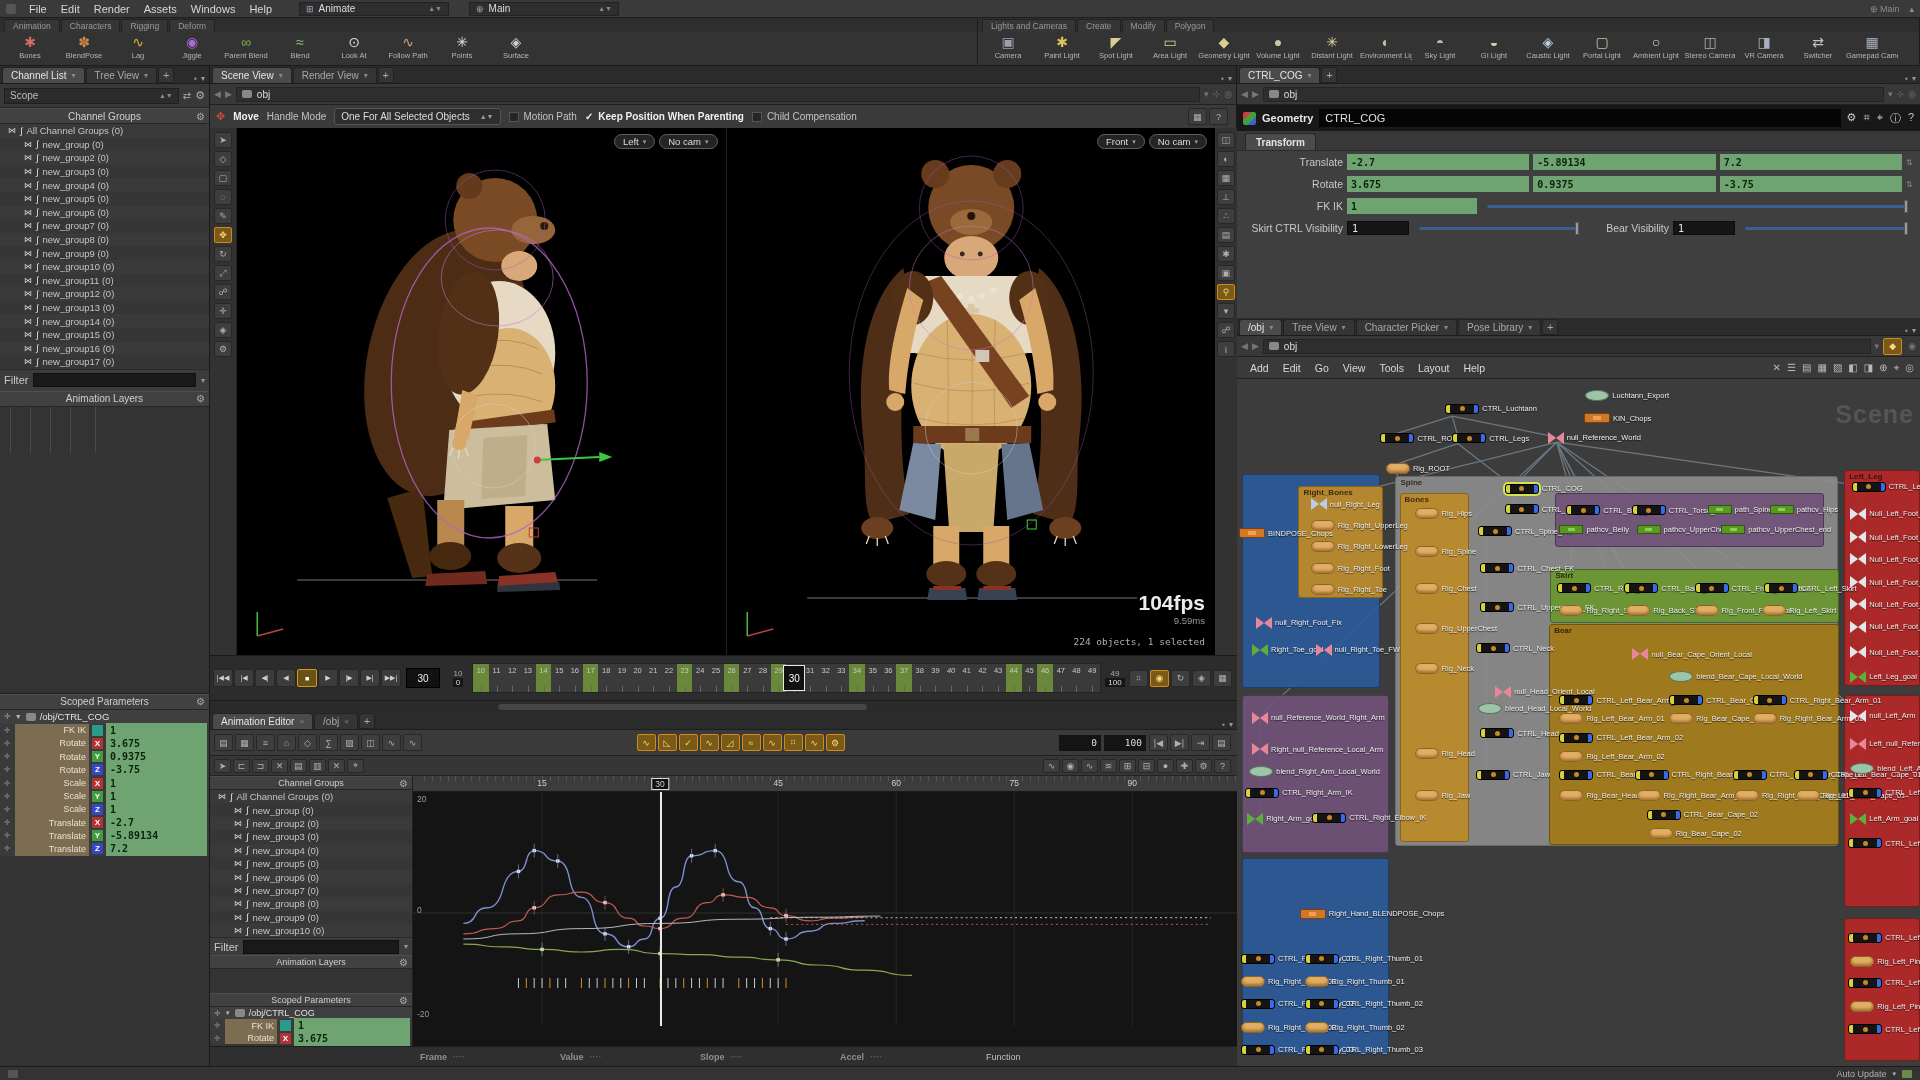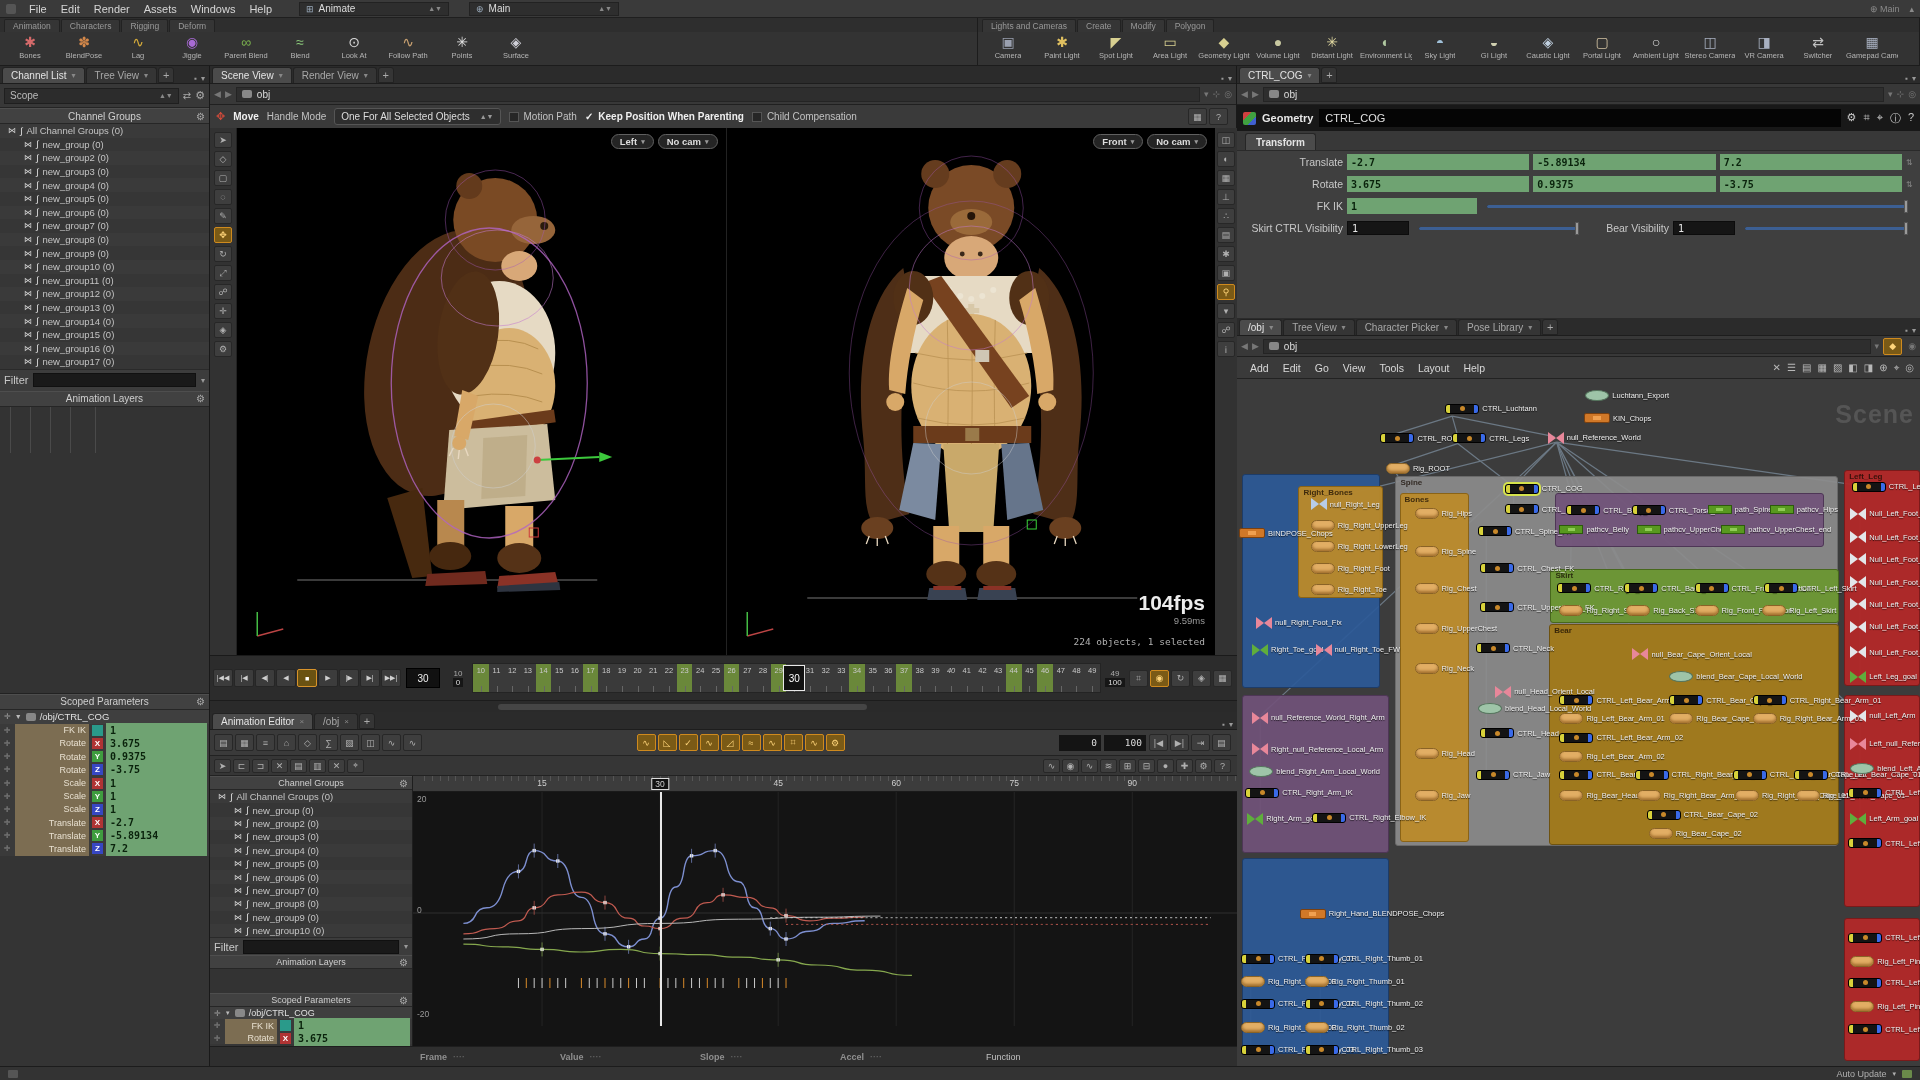--- a/index.html
+++ b/index.html
@@ -96,21 +96,21 @@
   #sv-toolbar .lbl { color:#c2c2c2; }
   .sel-dd { background:#2e2e2e; border:1px solid #555; border-radius:3px; height:17px; display:flex;
      align-items:center; padding:0 6px; gap:10px; color:#ddd; }
   .chk { width:10px; height:10px; background:#262626; border:1px solid #555; display:inline-block; }
   .chk-on { color:#f0f0f0; font-weight:bold; }
   #viewport-wrap { position:absolute; left:0; top:62px; width:1027px; height:527px; background:#000; display:flex; }
   .vstrip { width:26px; background:#323232; display:flex; flex-direction:column; align-items:center; padding-top:4px; gap:3px; flex:none;}
   .vstrip.right { width:22px; }
   .vstrip .icon-btn { width:18px; height:16px; margin:0; }
   .viewport { position:relative; flex:1; background:#000; overflow:hidden; border-left:1px solid #222; }
-  .vp-pills { position:absolute; top:6px; right:8px; display:flex; gap:4px; z-index:5;font-weight:bold;}
+  .vp-pills { position:absolute; top:6px; right:8px; display:flex; gap:4px; z-index:5;}
   .pill { background:rgba(40,40,40,.9); border:1px solid #606060; border-radius:8px; height:15px;
      display:flex; align-items:center; padding:0 8px; color:#ddd; font-size:9.5px; gap:4px;}
   .pill .dd { font-size:7px; color:#999; }
   #fps-block { position:absolute; right:10px; bottom:8px; text-align:right; z-index:5; }
   #fps-main { font-size:21px; font-weight:bold; color:#ececec; }
   #fps-ms { font-size:9.5px; color:#9a9a9a; }
   #fps-sel { font-size:9.5px; color:#b0b0b0; margin-top:10px; font-family:"DejaVu Sans Mono",monospace;}
 
   
   #timeline { position:absolute; left:0; top:589px; width:1027px; height:45px; background:#2c2c2c;

